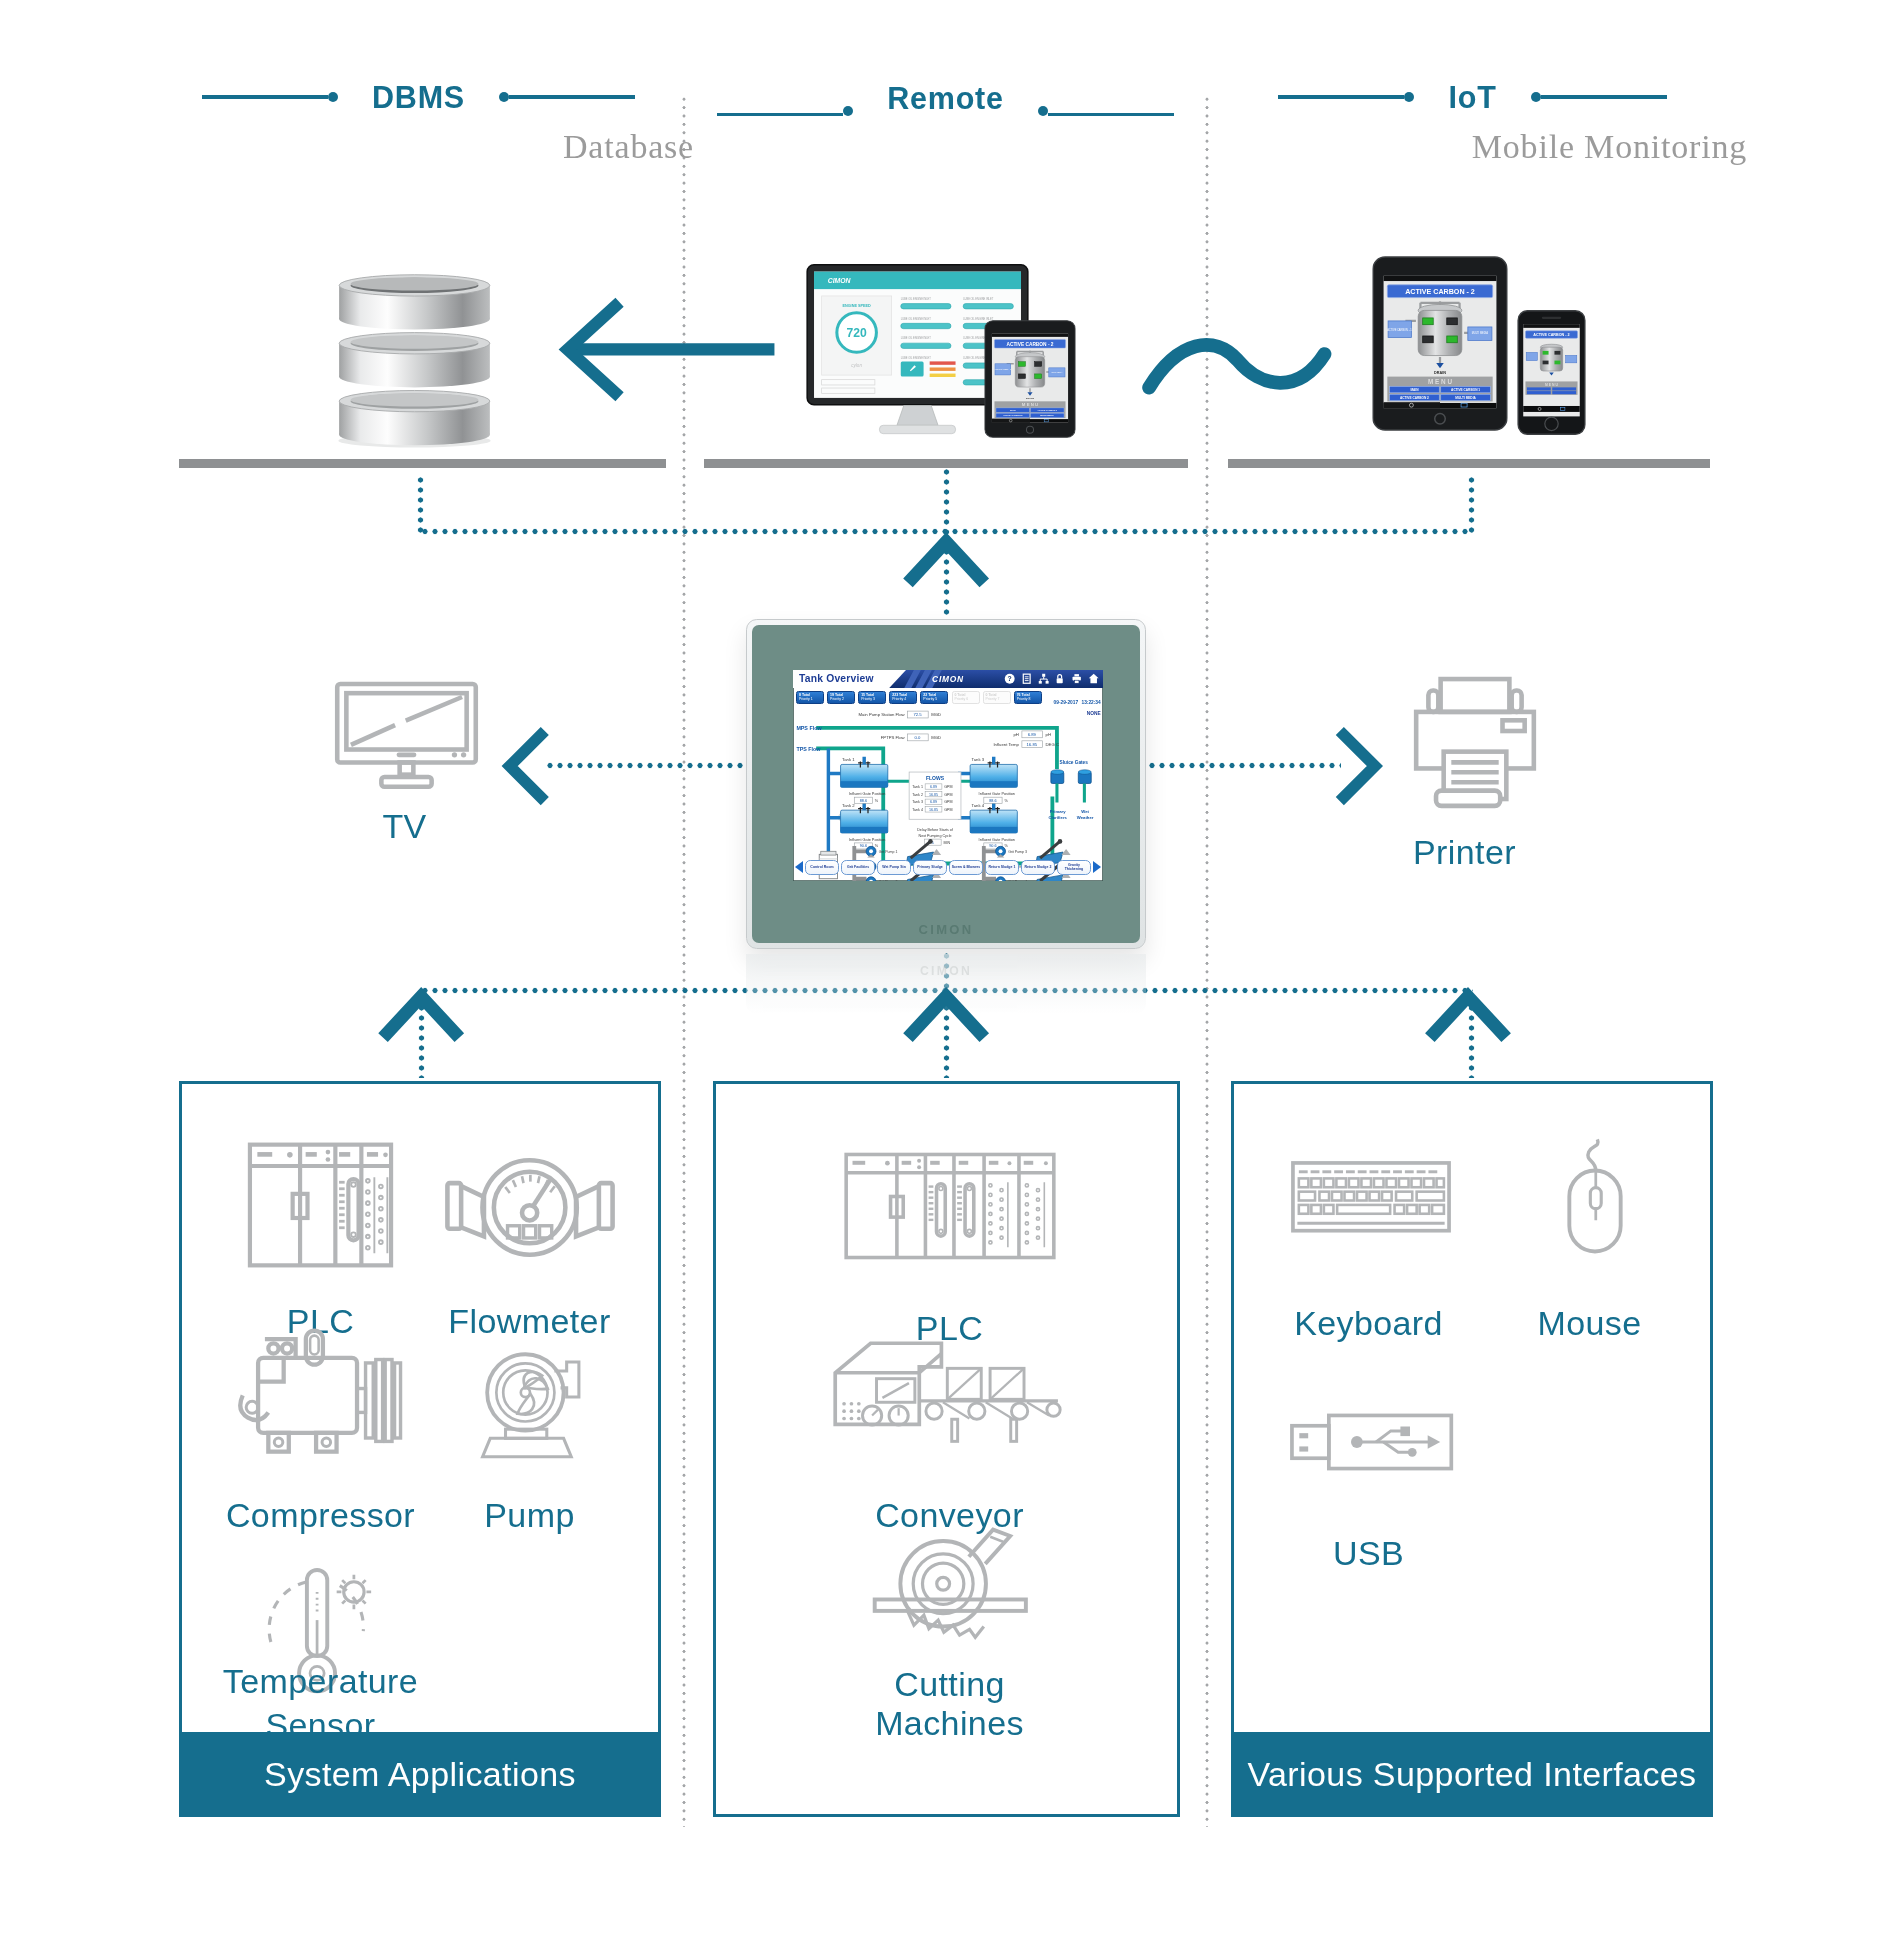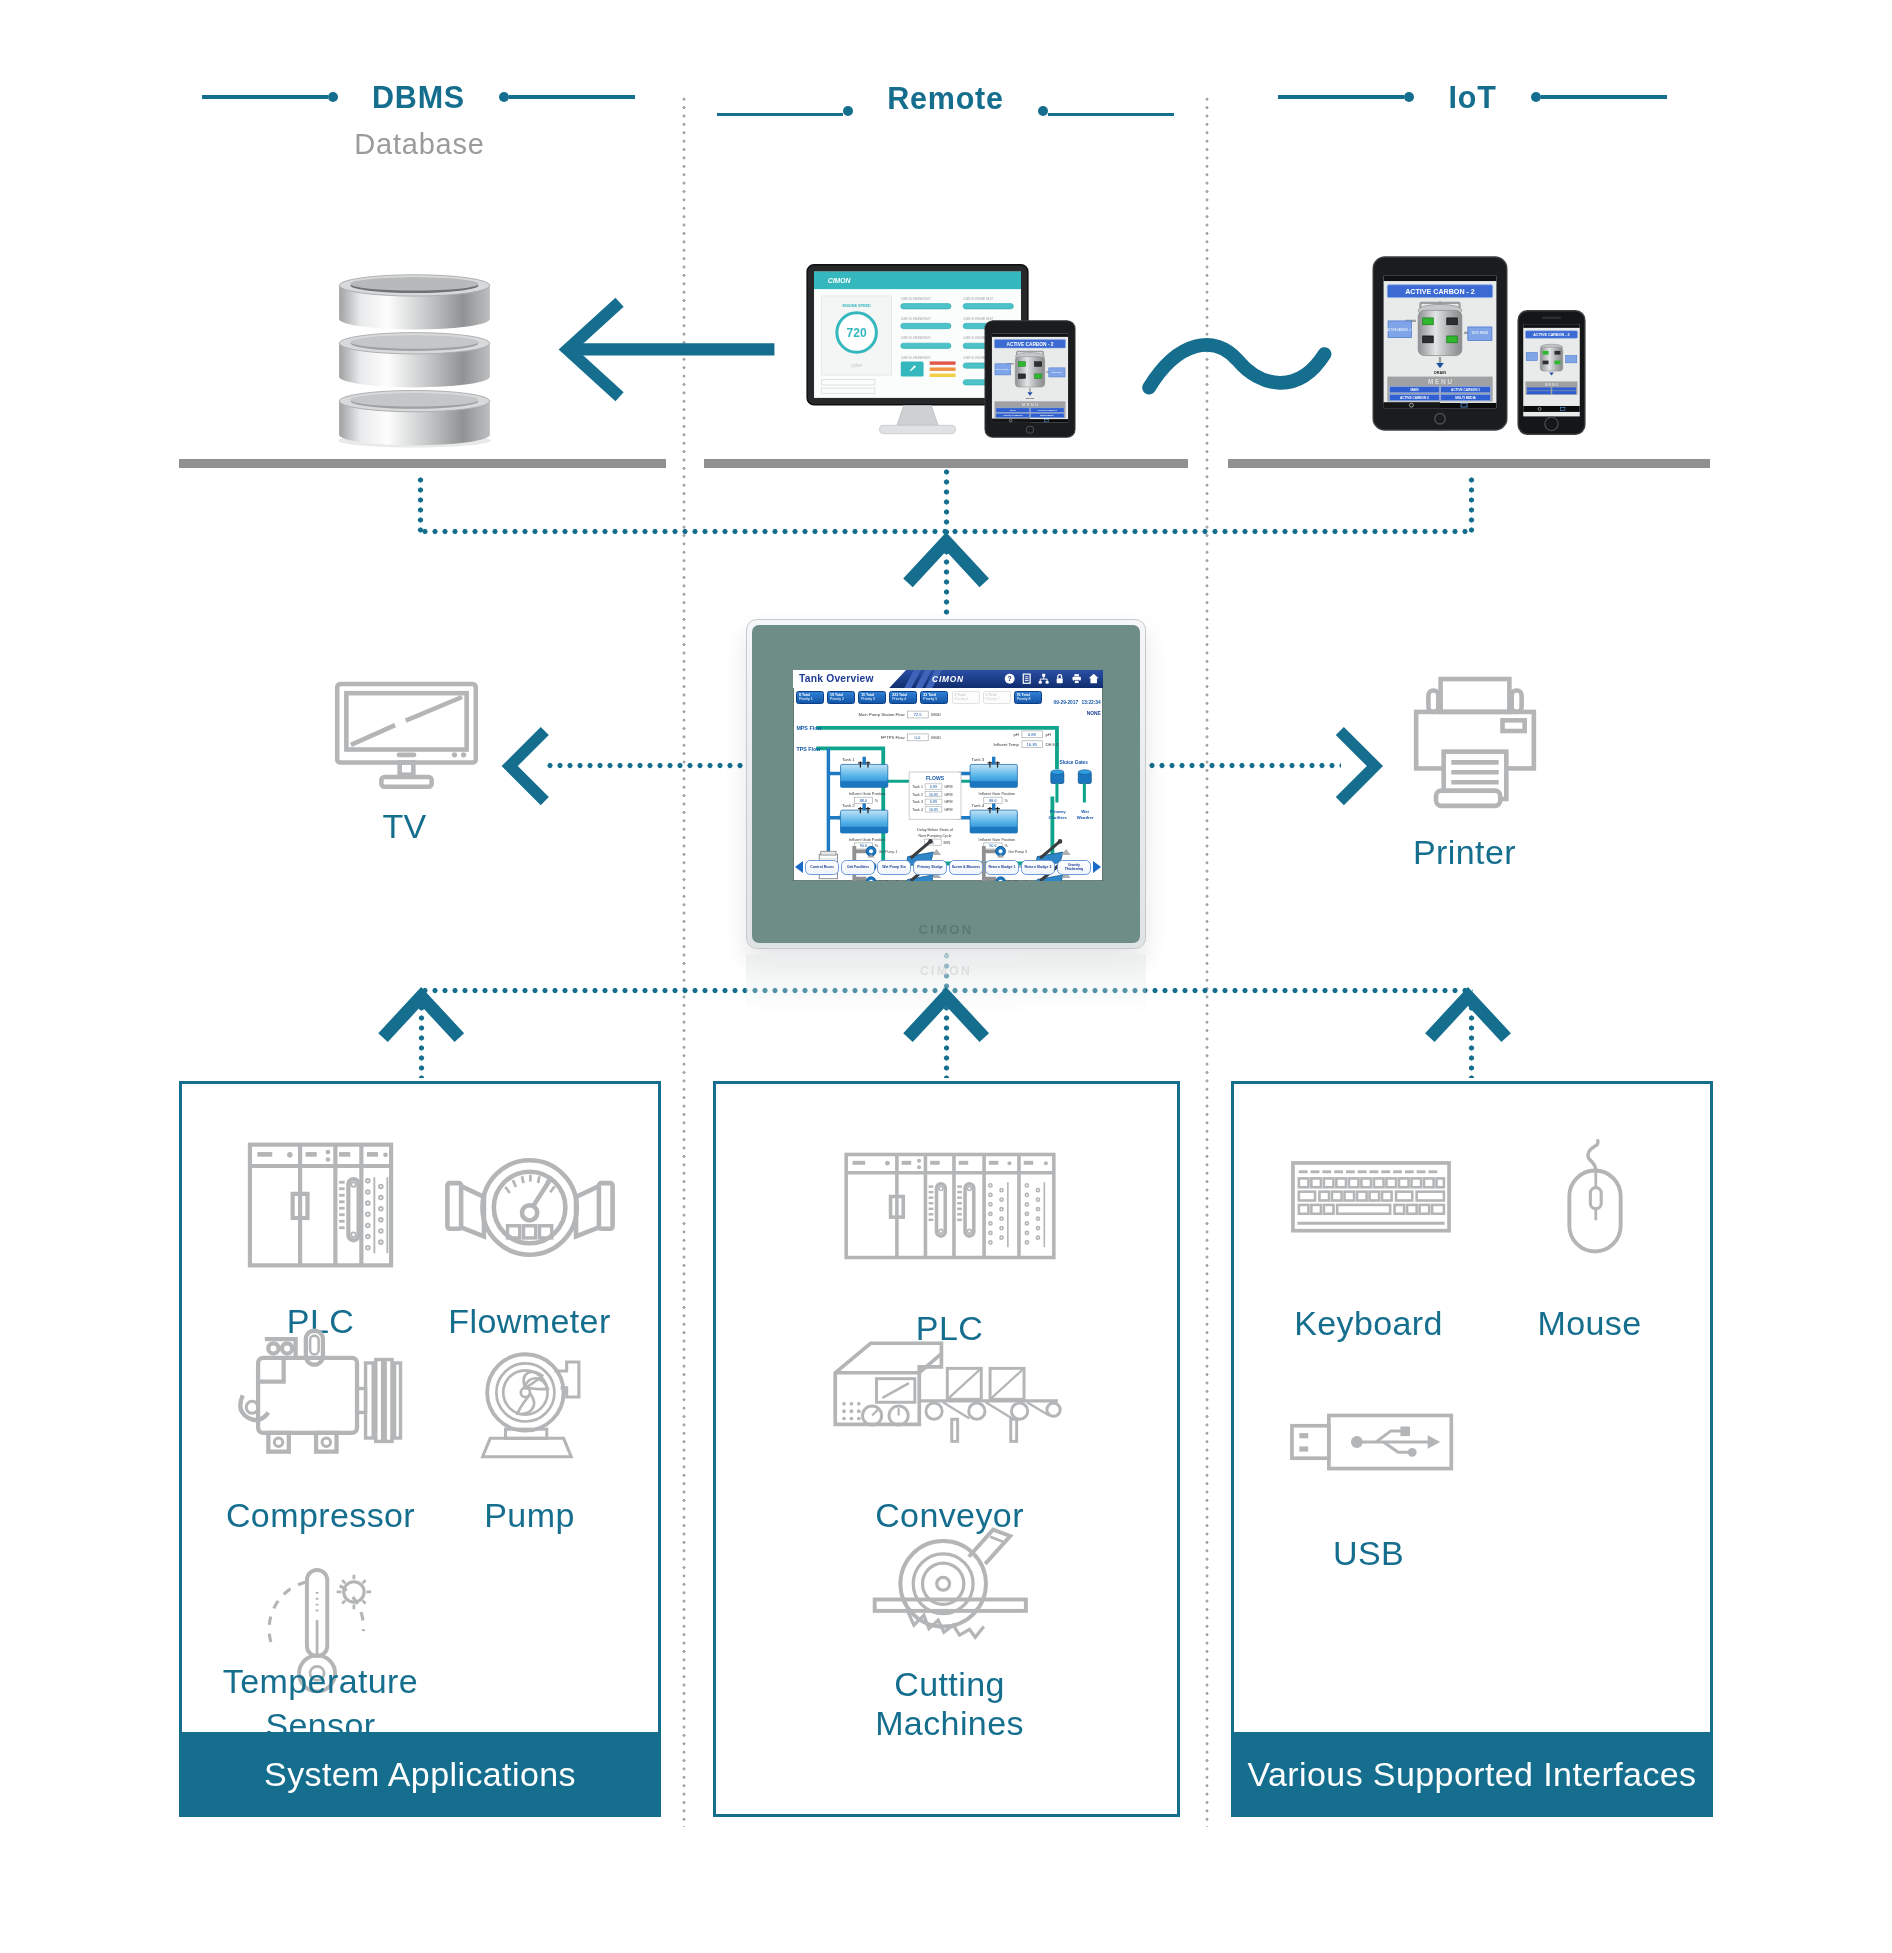--- a/index.html
+++ b/index.html
@@ -20,21 +20,21 @@
   .dot-h{position:absolute;height:6.9px;background-image:radial-gradient(circle,var(--accent) 2.4px,rgba(0,0,0,0) 2.8px);background-size:10px 6.9px;background-repeat:repeat-x;background-position:left center;}
   .dot-v{position:absolute;width:6.9px;background-image:radial-gradient(circle,var(--accent) 2.4px,rgba(0,0,0,0) 2.8px);background-size:6.9px 10px;background-repeat:repeat-y;background-position:center top;}
   .divider{position:absolute;width:3.8px;background-image:radial-gradient(circle,#a4a6a8 1.3px,rgba(0,0,0,0) 1.7px);background-size:3.8px 8.4px;background-repeat:repeat-y;background-position:center top;}
   .shelf{position:absolute;height:9.2px;background:var(--shelf);}
 
   
   .sec-header{position:absolute;width:549px;display:flex;align-items:center;justify-content:center;height:38px;}
   .sec-header .hline{width:126px;height:3.1px;background:var(--accent);}
   .sec-header .hdot{width:10px;height:10px;border-radius:50%;background:var(--accent);}
   .sec-title{font-size:30.5px;font-weight:700;color:var(--accent);letter-spacing:0.8px;margin:0 34px;}
-  .sec-sub{position:absolute;width:549px;text-align:center;font-size:29px;color:var(--graytext);letter-spacing:0.8px;}
+  .sec-sub{position:absolute;width:549px;text-align:right;font-size:34px;color:var(--graytext);letter-spacing:0.8px;font-family:Liberation Serif, serif;}
 
   .lbl{position:absolute;text-align:center;font-size:34px;color:var(--accent);letter-spacing:0.4px;}
   .lbl.two{line-height:1.28;}
 
   
   .appbox{position:absolute;border:3.1px solid var(--accent);background:#fff;}
   .appbox .bar{position:absolute;left:-3.1px;right:-3.1px;bottom:-3.1px;height:85px;background:var(--accent);display:flex;align-items:center;justify-content:center;margin-top:44px;}
   .appbox .bar span{color:#fff;font-size:34px;letter-spacing:0.4px;}
 
   
@@ -184,20 +184,21 @@
       <div class="hline"></div>
   </div>
 
   <div class="sec-header" style="left:1198px;top:78px;">
     <div class="hline"></div>
       <div class="hdot"></div>
     <div class="sec-title">IoT</div>
     <div class="hdot"></div>
       <div class="hline"></div>
   </div>
+  <div class="sec-sub" style="left:1198px;top:128px;">Mobile Monitoring</div>
 
   <svg class="abs" style="left:330px;top:267px;" width="169" height="183" viewBox="0 0 111 120">
     <ellipse cx="55.5" cy="114" rx="50" ry="4.5" fill="#e8e9e9"></ellipse>
     <g>
       <rect x="6" y="88" width="99" height="22" fill="url(#metal)"></rect>
       <ellipse cx="55.5" cy="110" rx="49.5" ry="7" fill="url(#metal)"></ellipse>
       <ellipse cx="55.5" cy="88" rx="49.5" ry="7" fill="#d7d9da" stroke="#a8aaab" stroke-width=".6"></ellipse>
       <ellipse cx="55.5" cy="88" rx="42" ry="5" fill="#9ea1a2"></ellipse>
       <ellipse cx="55.5" cy="87.2" rx="42" ry="4.4" fill="#c4c6c7"></ellipse>
     </g>

